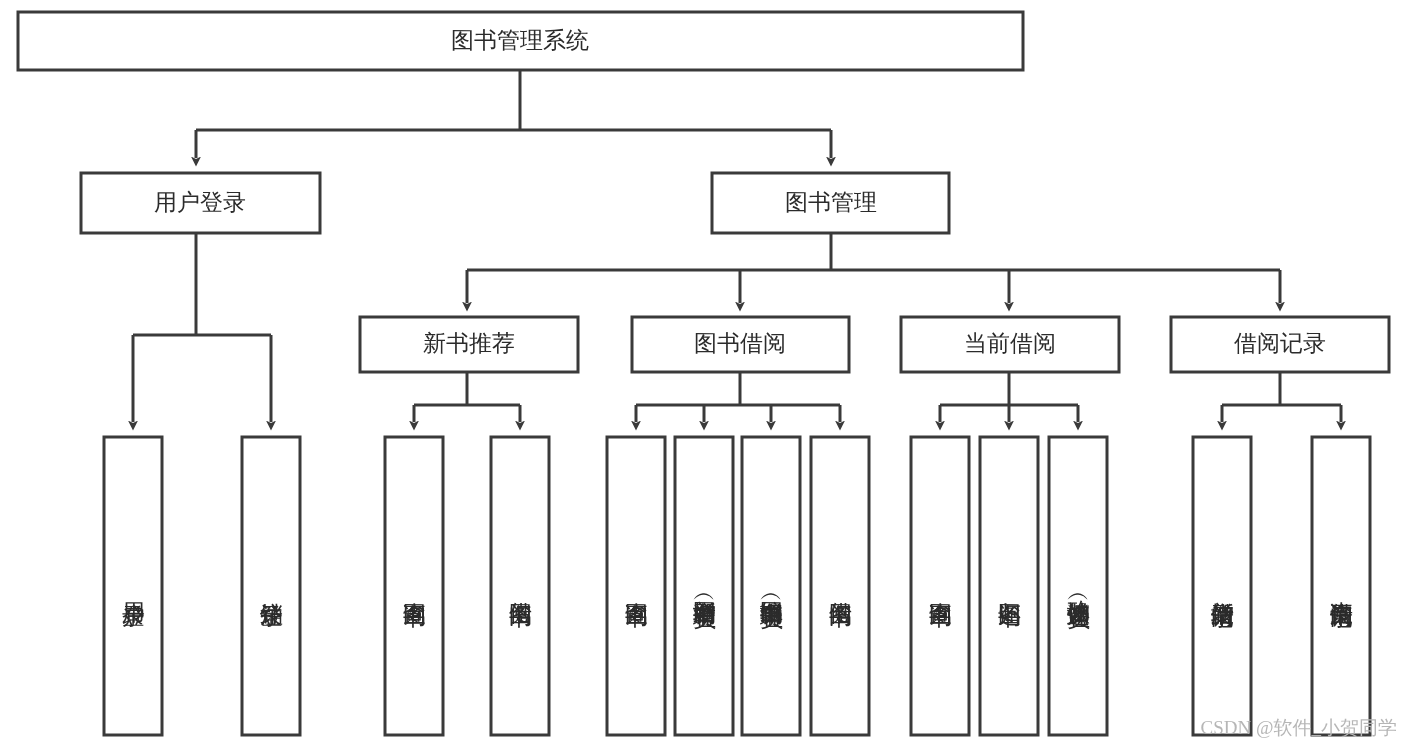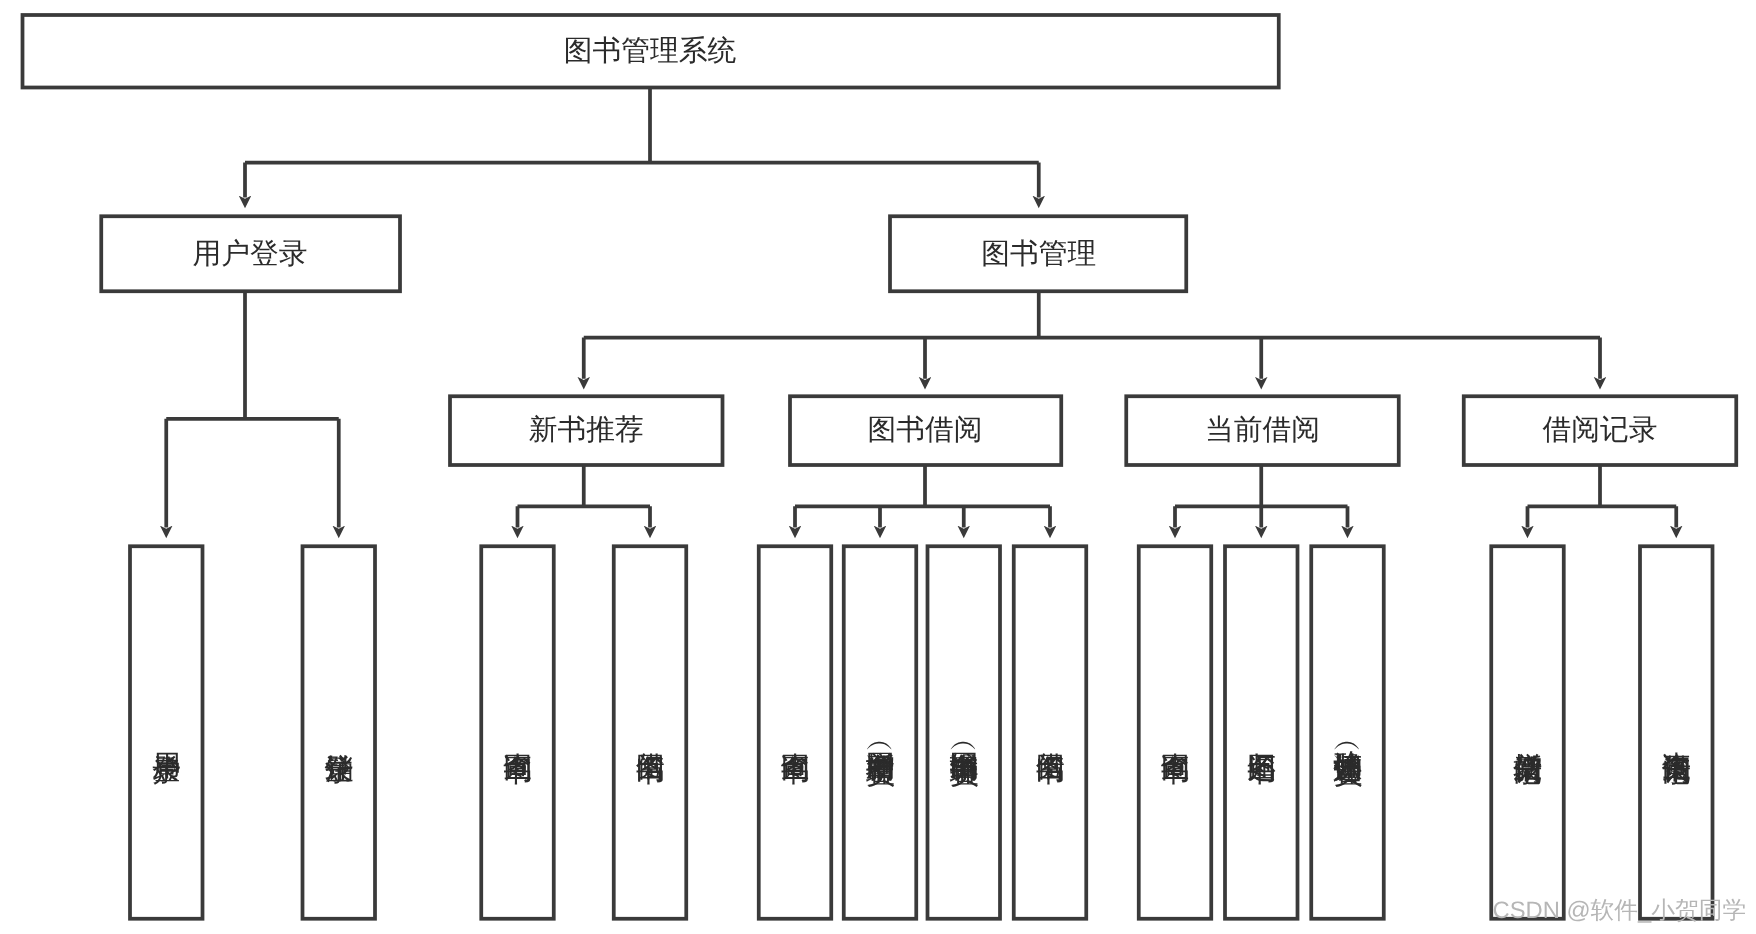--- a/index.html
+++ b/index.html
@@ -20,21 +20,21 @@
     display:flex;align-items:center;justify-content:center;
     writing-mode:vertical-rl;text-orientation:upright;
     font-family:"Liberation Sans","DejaVu Sans",sans-serif;
     font-size:23px;color:#2b2b2b;line-height:1.12;
     letter-spacing:1px;
     white-space:nowrap;
     pointer-events:none;
   }
   .watermark{
     position:absolute;right:8px;bottom:6px;
-    font-family:Liberation Sans, sans-serif;
+    font-family:Liberation Serif, serif;
     font-size:19px;color:#b6b6b6;white-space:nowrap;
   }
 </style>
 </head>
 <body>
 
 <svg id="canvas" viewBox="0 0 1405 747">
   <defs>
     <marker id="arrow" markerWidth="14" markerHeight="14" refX="1.5" refY="5" orient="auto" markerUnits="userSpaceOnUse">
       <path class="arrowHead" d="M0,0 L10,5 L0,10 L2.5,5 Z"></path>

